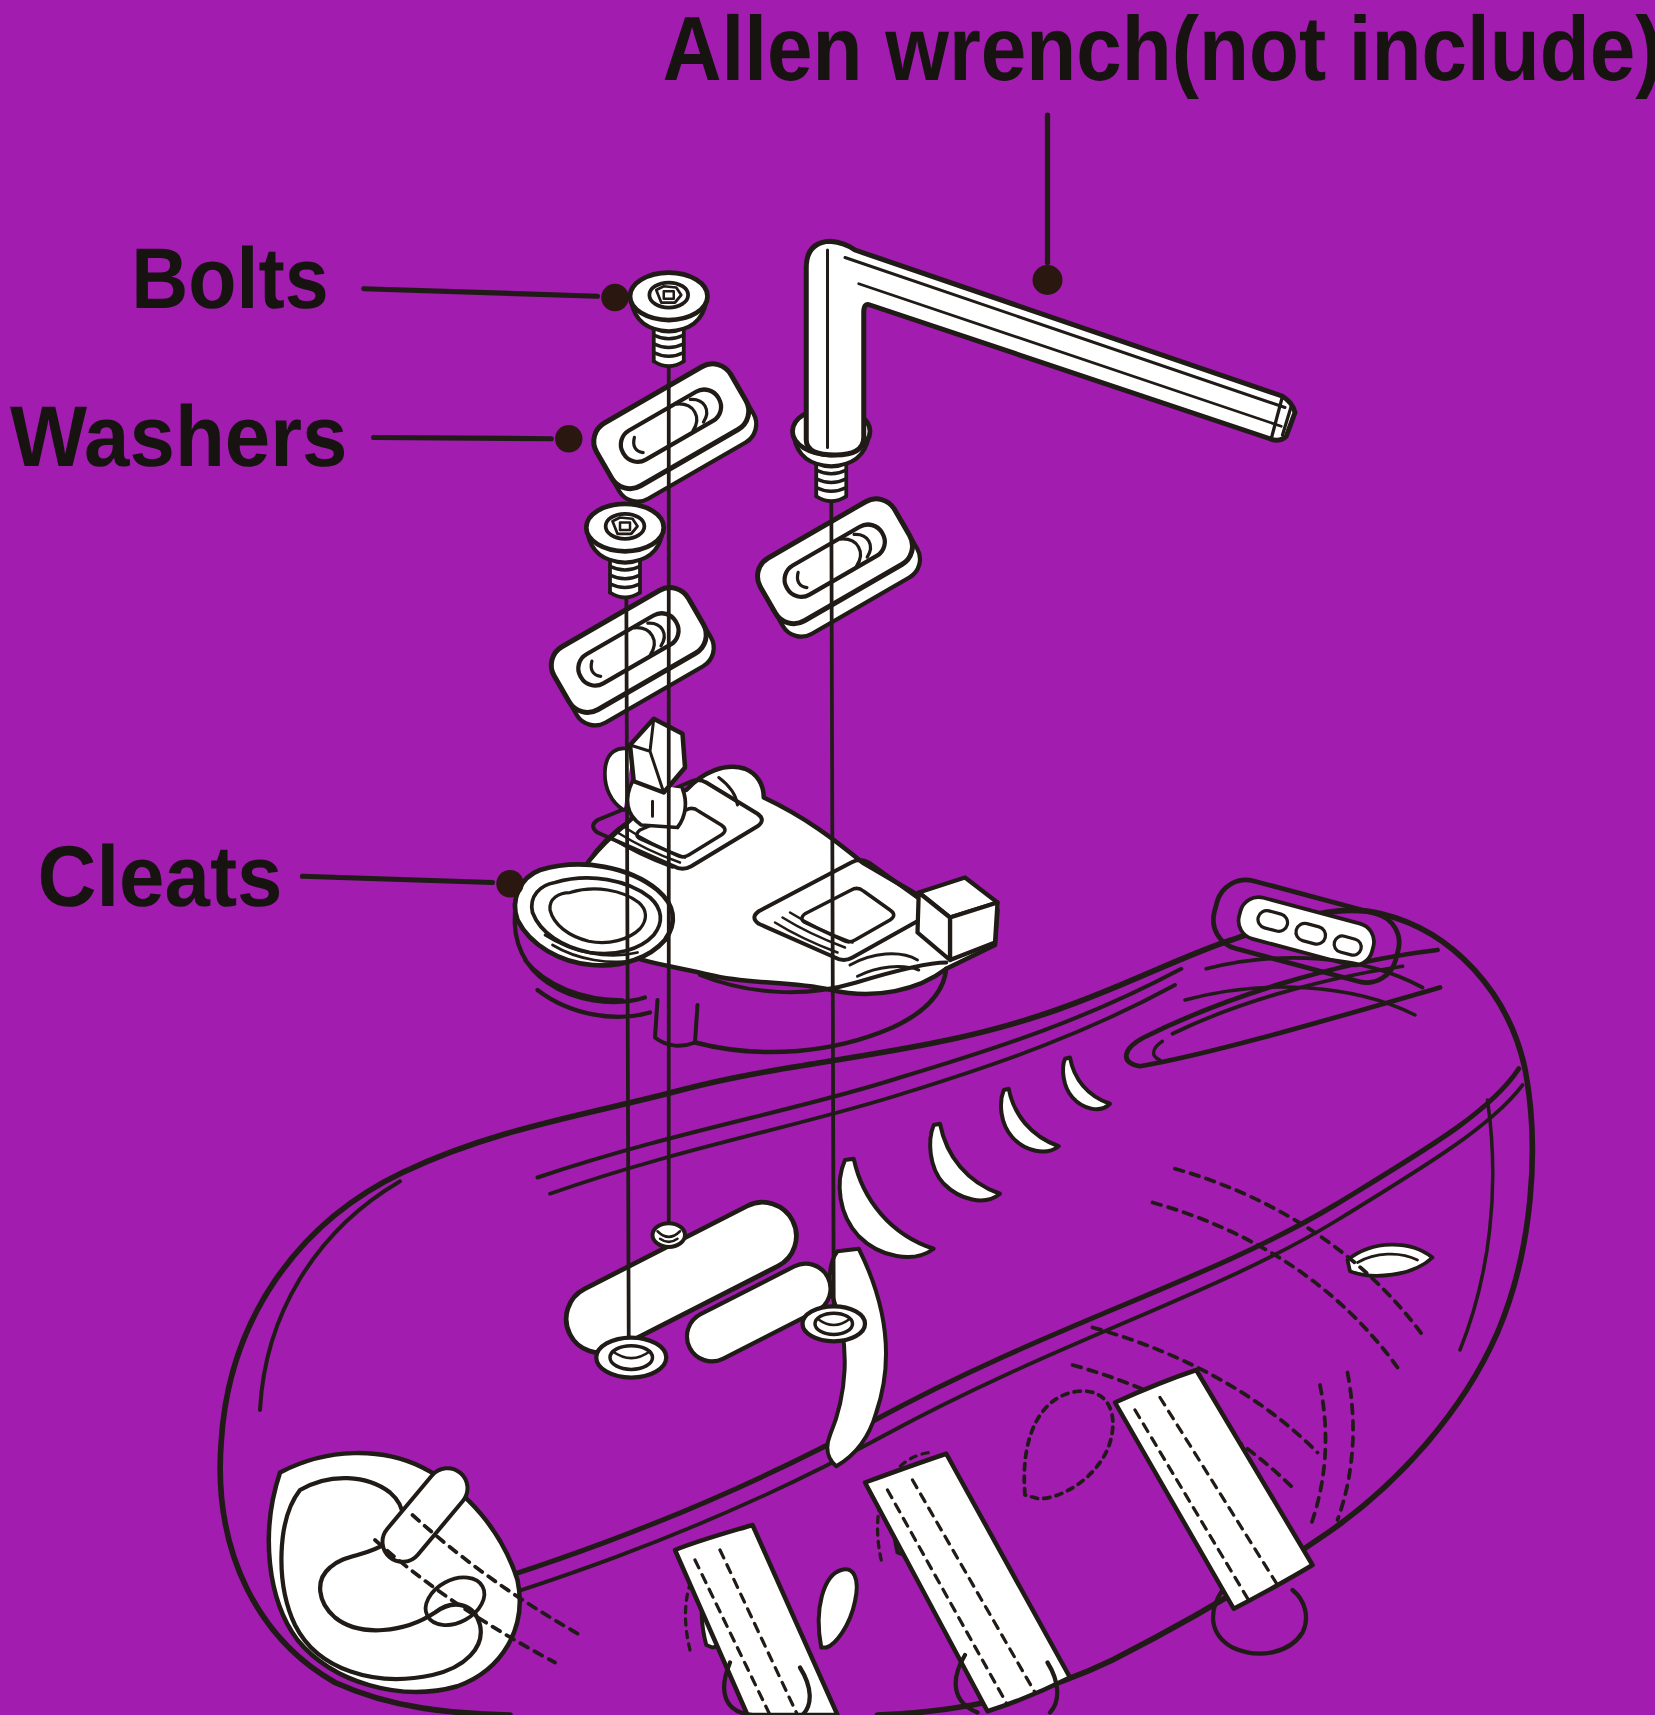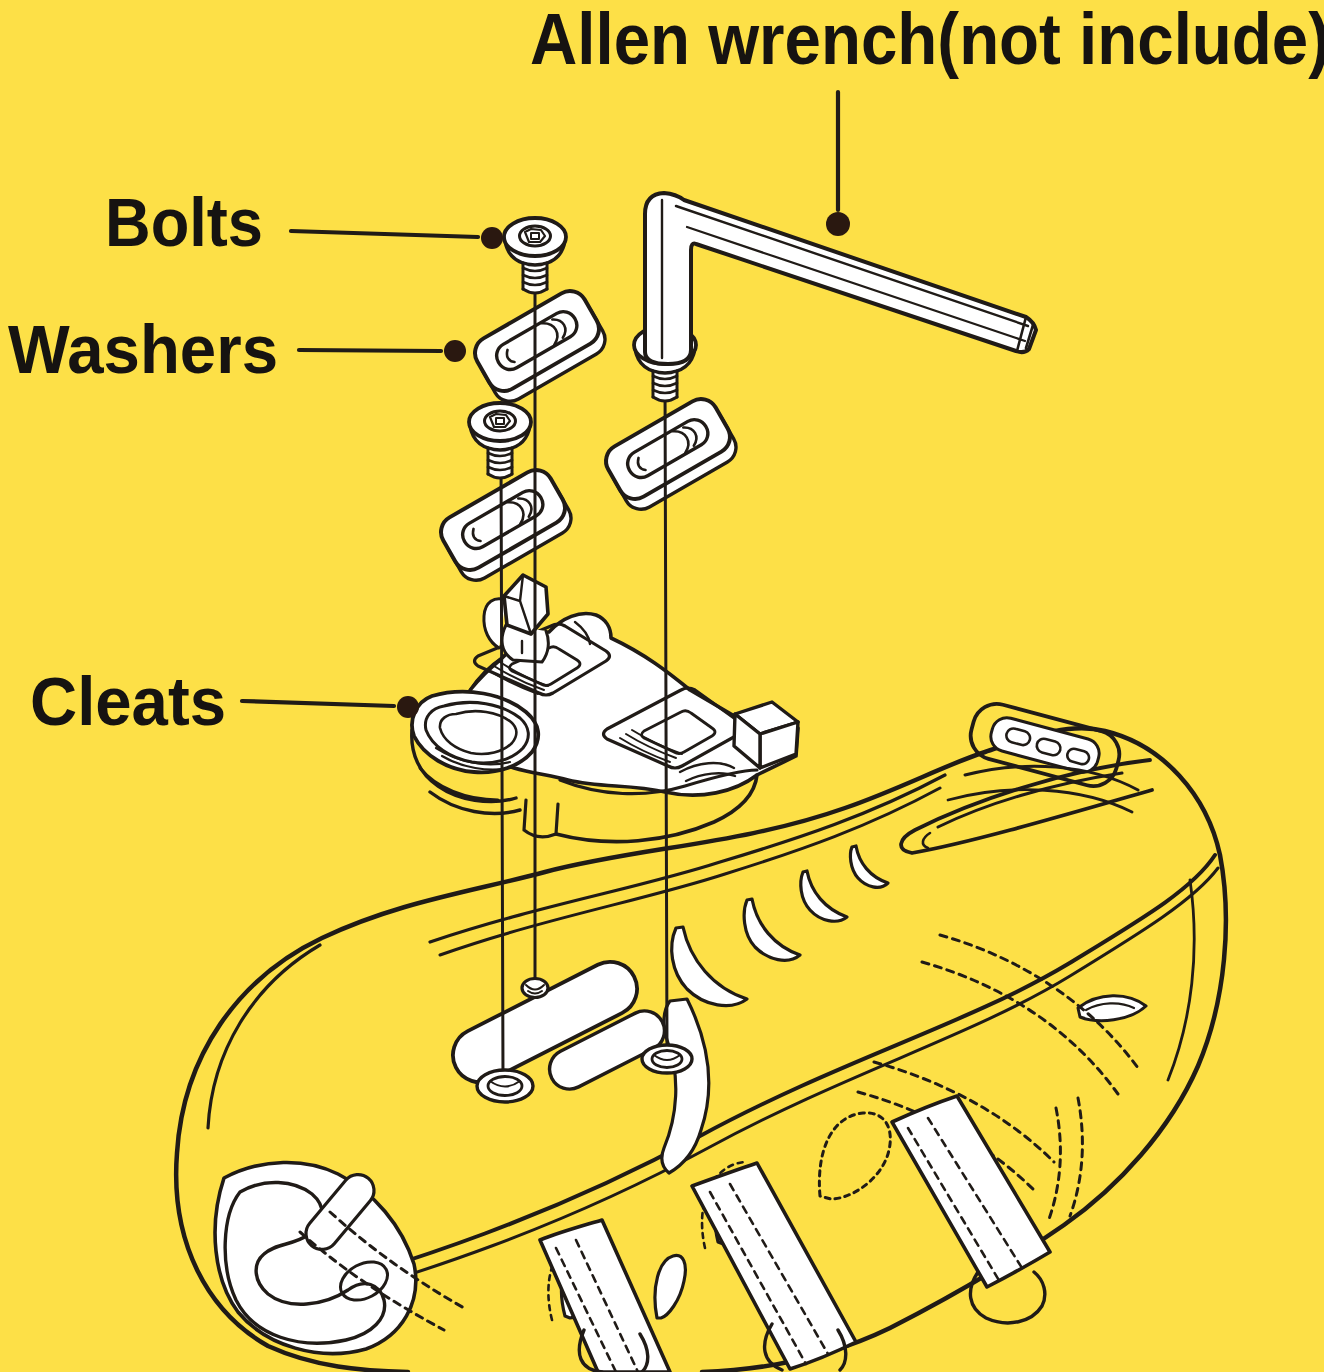--- a/index.html
+++ b/index.html
@@ -1,16 +1,16 @@
 <!DOCTYPE html>
 <html><head>
 <meta charset="utf-8">
 <style>
   html,body{margin:0;padding:0;background:#ffffff;overflow:hidden;}
-  .canvas{position:relative;width:1324px;height:1372px;background:#fde047;
+  .canvas{position:relative;width:1324px;height:1372px;background:#a21caf;
           font-family:"Liberation Sans", sans-serif;}
   svg{display:block;width:1324px;height:1372px;overflow:hidden;}
   .ln{stroke:#201b17;fill:none;stroke-linecap:round;stroke-linejoin:round;}
   .fw{fill:#ffffff;}
   .dash{stroke-dasharray:7 6;}
   .dash2{stroke-dasharray:5 5;}
   .lbl{fill:#161311;font-weight:bold;font-family:"Liberation Sans", sans-serif;}
   .dot{fill:#2a1810;stroke:none;}
 </style>
 </head>

